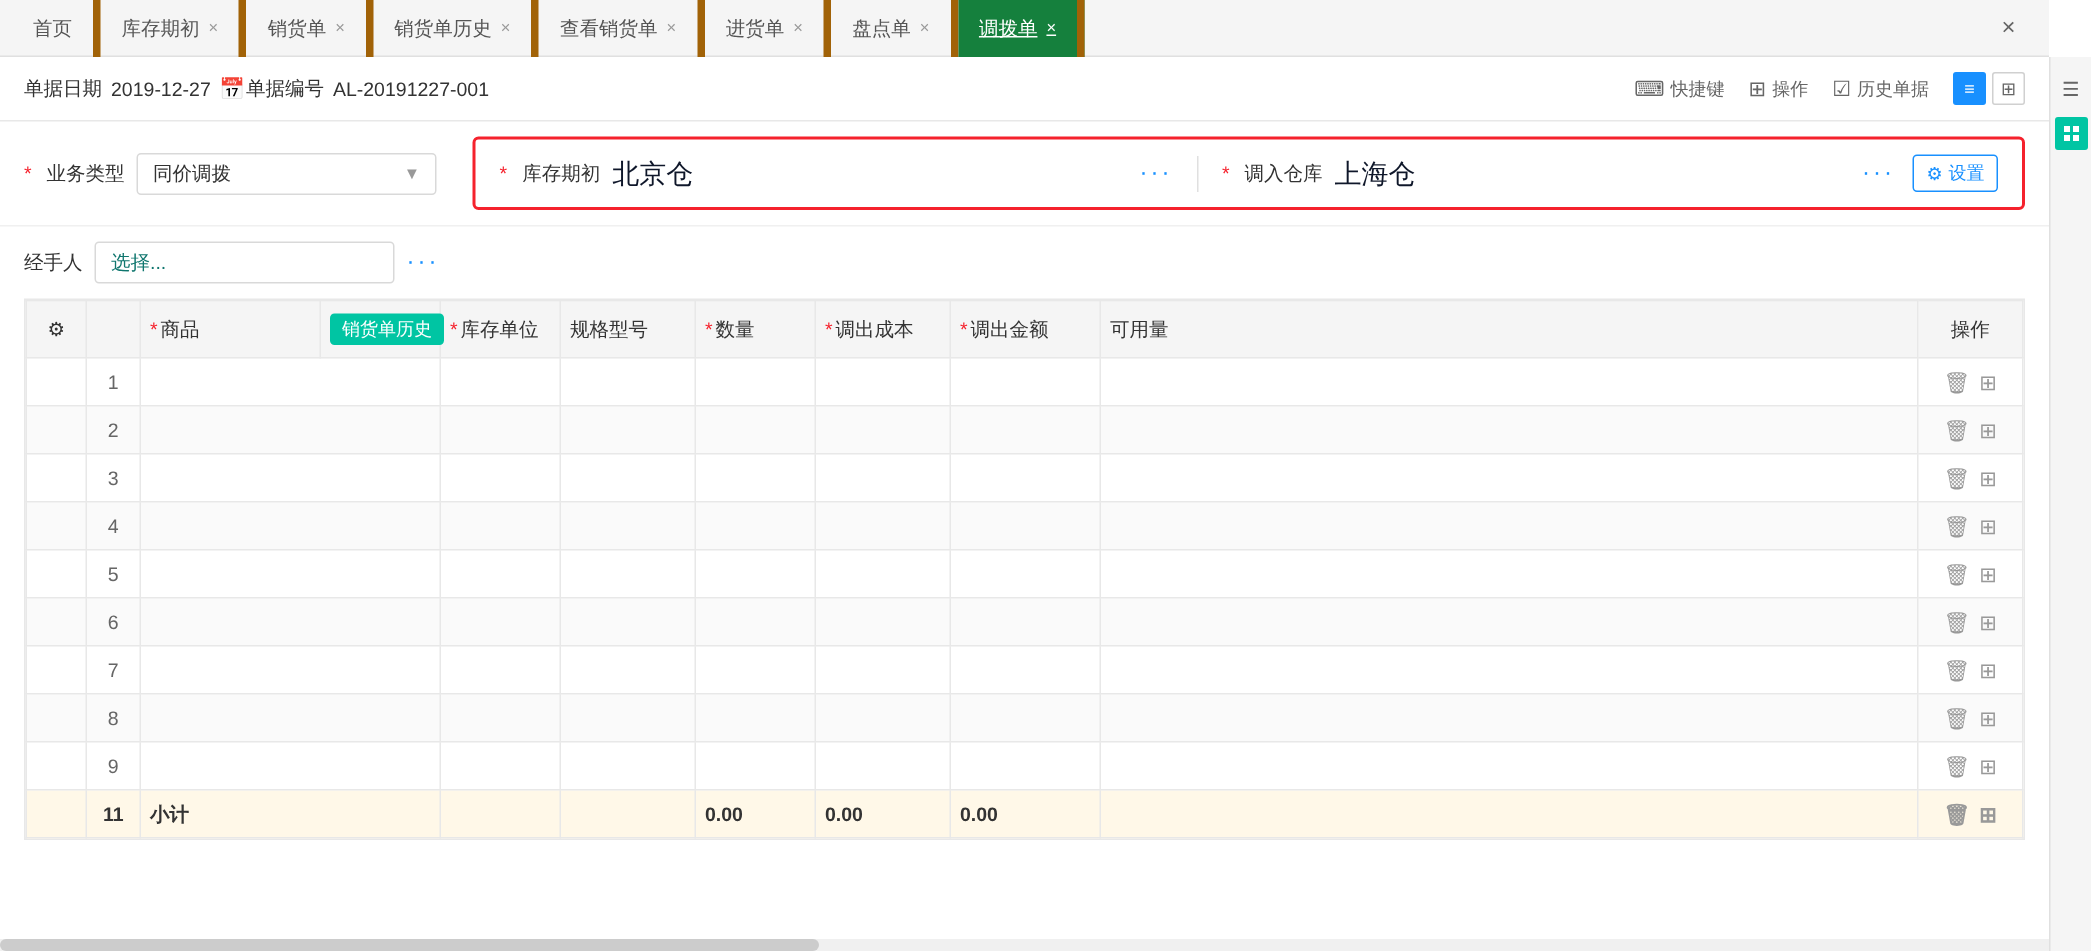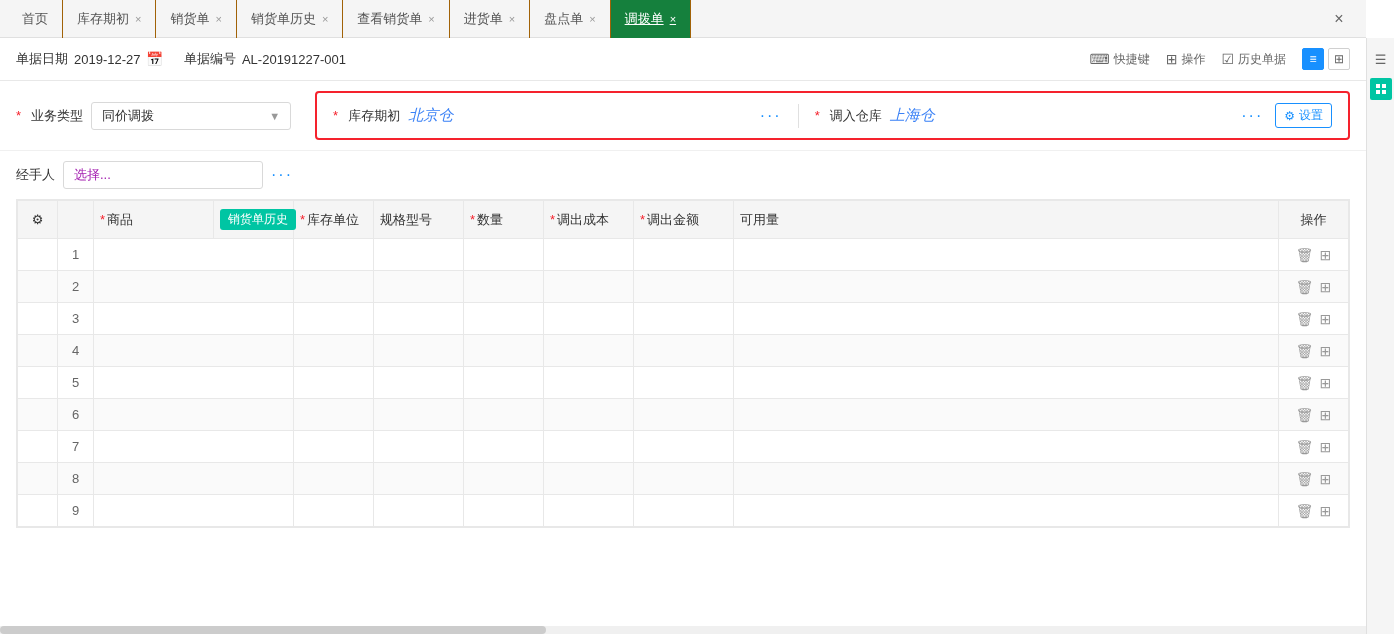--- a/index.html
+++ b/index.html
@@ -5,39 +5,38 @@
     * { box-sizing: border-box; margin: 0; padding: 0; }
     body { font-family: 'Microsoft YaHei', Arial, sans-serif; font-size: 13px; color: #333; background: #fff; overflow: hidden; }
 
     
     .tab-bar {
       display: flex; align-items: center; border-bottom: 1px solid #e0e0e0;
       background: #f5f5f5; height: 38px; padding: 0 8px;
     }
     .tab-item {
       display: flex; align-items: center; padding: 0 14px; height: 38px;
-      cursor: pointer; font-size: 13px; color: #555; border-right: 1px solid #a16207;
+      cursor: pointer; font-size: 13px; color: #555; border-right: 5px solid #a16207;
       white-space: nowrap; position: relative;
     }
     .tab-item.active {
       background: #15803d; color: #fff; border-radius: 0; text-decoration: underline;
     }
     .tab-item .tab-close {
       margin-left: 6px; font-size: 11px; color: #999; cursor: pointer;
     }
     .tab-item.active .tab-close { color: #fff; }
     .window-close {
       margin-left: auto; width: 38px; height: 38px; display: flex; align-items: center; justify-content: center;
       cursor: pointer; font-size: 16px; color: #666;
     }
 
     
     .form-header {
       display: flex; align-items: center; padding: 10px 16px; border-bottom: 1px solid #e8e8e8;
-      gap: 20px;
       justify-content: flex-end;
     }
     .form-header-item { display: flex; align-items: center; gap: 6px; }
     .form-label { color: #333; font-size: 13px; }
     .form-value { color: #333; font-size: 13px; }
     .calendar-icon { color: #00c5a3; cursor: pointer; font-size: 14px; }
     .header-right {
       margin-left: auto; display: flex; align-items: center; gap: 16px;
     }
     .header-btn {
@@ -66,37 +65,37 @@
 
     
     .warehouse-section {
       border: 2px solid #f5222d; border-radius: 4px; margin: 0 16px;
       display: flex; align-items: center; padding: 10px 16px; gap: 0;
       position: relative;
     }
     .warehouse-item {
       display: flex; align-items: center; gap: 8px; flex: 1;
     }
-    .warehouse-value { color: #3b82f6; font-size: 15px; font-style: italic; }
+    .warehouse-value { color: #0f172a; font-size: 18px; }
     .warehouse-dots { color: #1890ff; cursor: pointer; margin-left: auto; font-size: 16px; letter-spacing: 2px; }
     .warehouse-divider { width: 1px; background: #e0e0e0; height: 24px; margin: 0 16px; }
     .setting-btn {
       display: flex; align-items: center; gap: 4px; color: #1890ff; cursor: pointer;
       border: 1px solid #1890ff; border-radius: 3px; padding: 3px 8px; font-size: 12px;
       background: #fff;
     }
 
     
     .handler-row {
       display: flex; align-items: center; padding: 10px 16px; gap: 8px;
     }
     .handler-select {
       display: flex; align-items: center; gap: 6px; border: 1px solid #d9d9d9;
       border-radius: 3px; padding: 4px 10px; min-width: 200px; cursor: pointer;
-      background: #fff; color: #a21caf;
+      background: #fff; color: #0f766e;
     }
     .handler-dots { color: #1890ff; cursor: pointer; font-size: 16px; letter-spacing: 2px; }
 
     
     .table-container { margin: 0 16px; border: 1px solid #e8e8e8; border-radius: 0; }
     .data-table { width: 100%; border-collapse: collapse; table-layout: fixed; }
     .data-table thead th {
       background: #f5f5f5; border: 1px solid #e8e8e8; padding: 8px 6px;
       font-weight: normal; font-size: 13px; text-align: left; color: #333;
       white-space: nowrap;
@@ -436,20 +435,37 @@
       <td></td>
       <td></td>
       <td></td>
       <td>
         <div class="col-ops-cell">
           <span class="op-icon">🗑</span>
           <span class="op-icon">⊞</span>
         </div>
       </td>
     </tr>
+          <tr class="subtotal-row">
+      <td></td>
+      <td class="col-num" style="text-align:center;">11</td>
+      <td colspan="2">小计</td>
+      <td></td>
+      <td></td>
+      <td>0.00</td>
+      <td>0.00</td>
+      <td>0.00</td>
+      <td></td>
+      <td>
+        <div class="col-ops-cell">
+          <span class="op-icon">🗑</span>
+          <span class="op-icon">⊞</span>
+        </div>
+      </td>
+    </tr>
         </tbody>
     </table>
   </div>
 
   <div class="scroll-bar">
     <div class="scroll-thumb"></div>
   </div>
 </div>
 
 <div class="right-sidebar">

